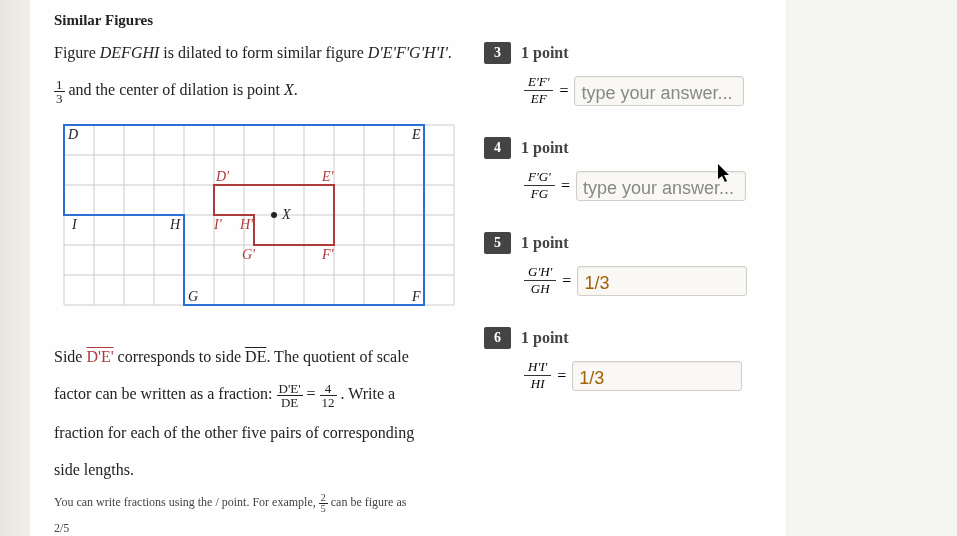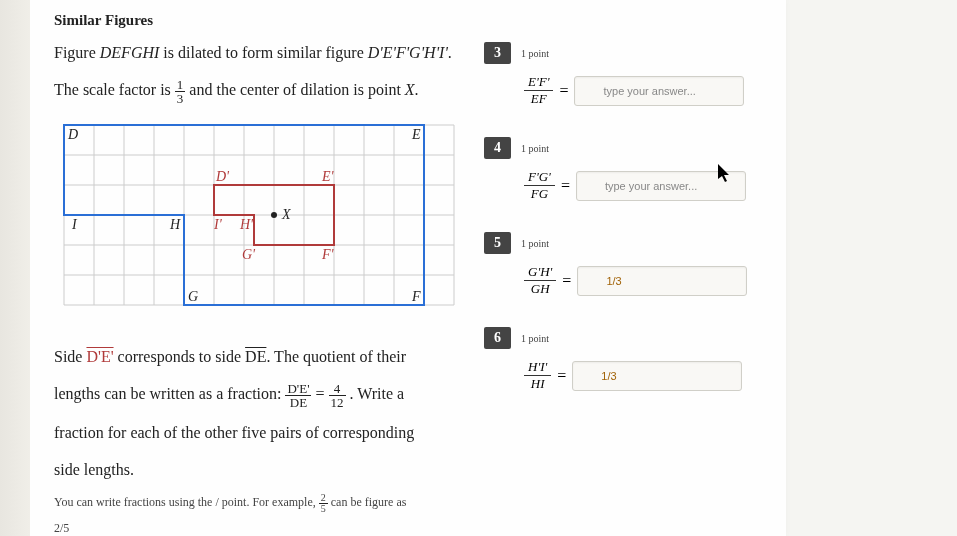--- a/index.html
+++ b/index.html
@@ -62,58 +62,56 @@
 .q-num {
   background: #444;
   color: #fff;
   font-size: 14px;
   font-weight: bold;
   padding: 3px 10px;
   border-radius: 2px;
   min-width: 26px;
   text-align: center;
 }
-.q-pts { font-size: 10px; color: #444; }
+.q-pts { font-size: 16px; color: #444; font-weight: bold; }
 .q-body { display: flex; align-items: center; gap: 6px; margin-left: 40px; margin-top: -30px; margin-bottom: 30px; }
 .ratio-frac { display: inline-block; text-align: center; font-size: 13px; font-style: italic; }
 .ratio-frac .n { display: block; border-bottom: 1px solid #333; padding: 0 4px; }
 .ratio-frac .d { display: block; padding: 0 4px; }
 .answer-box {
   background: #f9f8f5;
   border: 1px solid #d0cfc8;
   border-radius: 3px;
-  padding: 6px 28px;
+  padding: 6px 6px;
   font-family: Arial, sans-serif;
-  font-size: 11px;
+  font-size: 18px;
   color: #888;
   min-width: 170px;
   height: 30px;
   display: flex;
-  align-items: center;
   box-shadow: inset 0 1px 2px rgba(0,0,0,0.05);
 }
 .answer-box.filled { color: #a16207; }
 .cursor-svg { position: absolute; left: 718px; top: 164px; width: 16px; height: 20px; }
 </style>
 </head>
 <body>
 
 <div class="left-edge"></div>
 
 <div class="page">
 
   <div class="left-col">
     <div class="title">Similar Figures</div>
 
     <div class="desc">
       <span>Figure </span><i>DEFGHI</i><span> is dilated to form similar figure </span><i>D'E'F'G'H'I'</i><span>.</span>
     </div>
 
     <div class="desc">
-      <span>The scale factor is </span>
       <span class="frac">
         <span class="n">1</span>
         <span class="d">3</span>
       </span>
       <span> and the center of dilation is point </span><i>X</i><span>.</span>
     </div>
 
     <div class="figure-area">
       <svg class="grid-svg" viewBox="0 0 410 210">
 
@@ -158,24 +156,24 @@
         <text class="lbl red" x="162" y="66">D'</text>
         <text class="lbl red" x="268" y="66">E'</text>
         <text class="lbl red" x="268" y="144">F'</text>
         <text class="lbl red" x="188" y="144">G'</text>
         <text class="lbl red" x="186" y="114">H'</text>
         <text class="lbl red" x="160" y="114">I'</text>
       </svg>
     </div>
 
     <div class="desc">
-      <span>Side </span><span class="overline" style="color:#b03a3a">D'E'</span><span> corresponds to side </span><span class="overline">DE</span><span>. The quotient of their</span>
-    </div>
-    <div class="desc">
-      <span>lengths can be written as a fraction: </span>
+      <span>Side </span><span class="overline" style="color:#b03a3a">D'E'</span><span> corresponds to side </span><span class="overline">DE</span><span>. The quotient of scale</span>
+    </div>
+    <div class="desc">
+      <span>factor can be written as a fraction: </span>
       <span class="frac">
         <span class="n">D'E'</span>
         <span class="d">DE</span>
       </span>
       <span> = </span>
       <span class="frac">
         <span class="n">4</span>
         <span class="d">12</span>
       </span>
       <span>. Write a</span>

